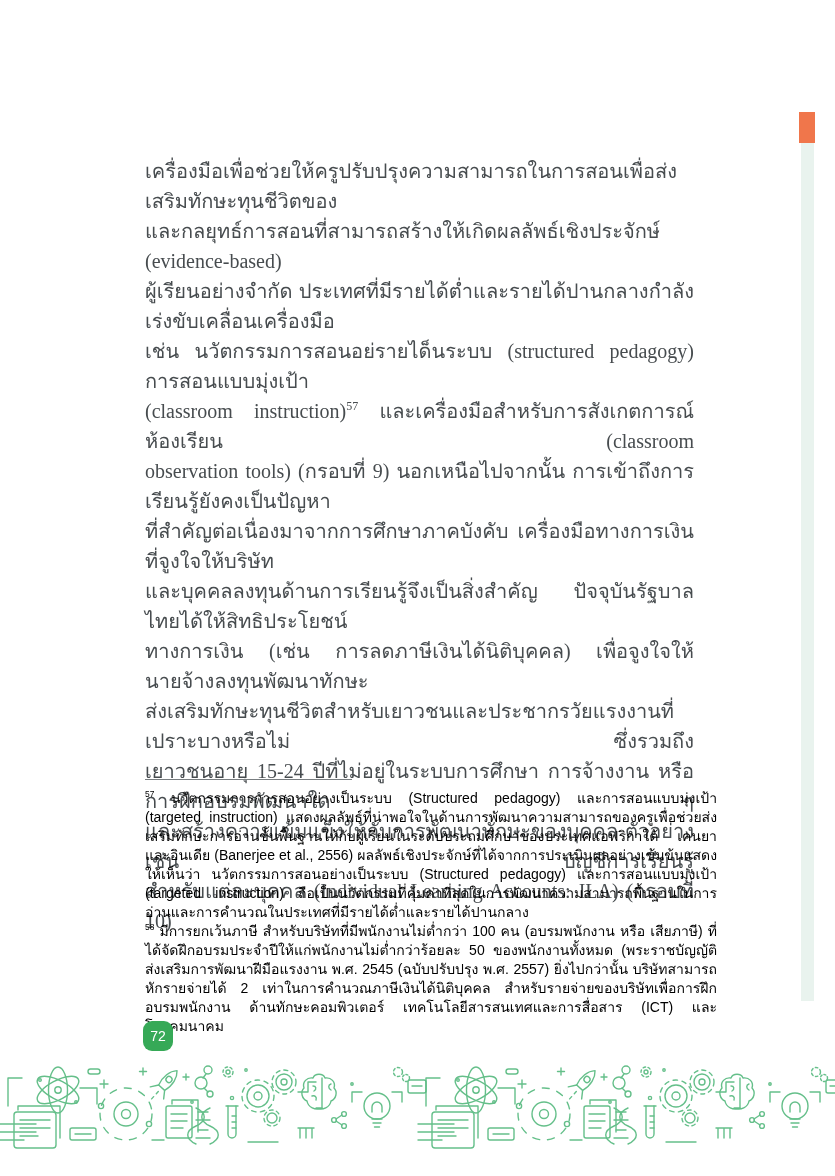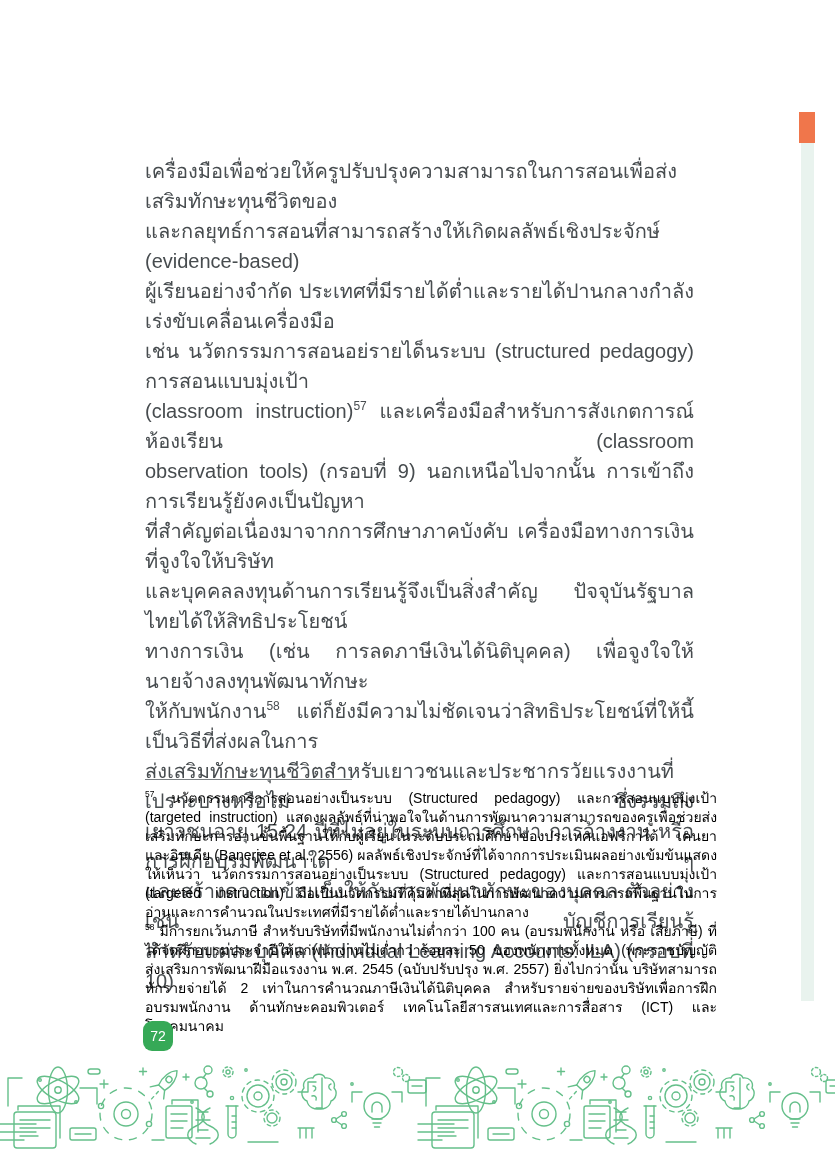--- a/index.html
+++ b/index.html
@@ -20,21 +20,21 @@
   .edge-tab{
     position:absolute;left:799px;top:112px;width:16px;height:31px;
     background:#f0764b;
   }
   
   .main-text{
     position:absolute;left:145px;top:156px;width:549px;
     font-size:20px;line-height:30px;
     color:#474c4f;
   }
-  .line{text-align:justify;}
+  .line{text-align:justify;font-family:Liberation Serif, serif;}
   .jl{text-align-last:justify;-moz-text-align-last:justify;}
   sup{font-size:60%;line-height:0;vertical-align:super;}
   
   .footnote-rule{
     position:absolute;left:145px;top:779px;width:207px;height:0;
     border-top:1.6px solid #787d80;
   }
   .footnotes{
     position:absolute;left:145px;top:789px;width:572px;
     font-size:14px;line-height:19px;
@@ -65,21 +65,20 @@
   <div class="main-text">
       <div class="line jl">เครื่องมือเพื่อช่วยให้ครูปรับปรุงความสามารถในการสอนเพื่อส่งเสริมทักษะทุนชีวิตของ</div>
       <div class="line jl">และกลยุทธ์การสอนที่สามารถสร้างให้เกิดผลลัพธ์เชิงประจักษ์ (evidence-based)</div>
       <div class="line jl">ผู้เรียนอย่างจำกัด ประเทศที่มีรายได้ต่ำและรายได้ปานกลางกำลังเร่งขับเคลื่อนเครื่องมือ</div>
       <div class="line jl">เช่น นวัตกรรมการสอนอย่รายได็นระบบ (structured pedagogy) การสอนแบบมุ่งเป้า</div>
       <div class="line jl"><span>(classroom instruction)</span><sup>57</sup><span> และเครื่องมือสำหรับการสังเกตการณ์ห้องเรียน (classroom</span></div>
       <div class="line jl">observation tools) (กรอบที่ 9) นอกเหนือไปจากนั้น การเข้าถึงการเรียนรู้ยังคงเป็นปัญหา</div>
       <div class="line jl">ที่สำคัญต่อเนื่องมาจากการศึกษาภาคบังคับ เครื่องมือทางการเงินที่จูงใจให้บริษัท</div>
       <div class="line jl">และบุคคลลงทุนด้านการเรียนรู้จึงเป็นสิ่งสำคัญ ปัจจุบันรัฐบาลไทยได้ให้สิทธิประโยชน์</div>
       <div class="line jl">ทางการเงิน (เช่น การลดภาษีเงินได้นิติบุคคล) เพื่อจูงใจให้นายจ้างลงทุนพัฒนาทักษะ</div>
-      <div class="line jl"><span>ให้กับพนักงาน</span><sup>58</sup><span> แต่ก็ยังมีความไม่ชัดเจนว่าสิทธิประโยชน์ที่ให้นี้ เป็นวิธีที่ส่งผลในการ</span></div>
       <div class="line jl">ส่งเสริมทักษะทุนชีวิตสำหรับเยาวชนและประชากรวัยแรงงานที่เปราะบางหรือไม่ ซึ่งรวมถึง</div>
       <div class="line jl">เยาวชนอายุ 15-24 ปีที่ไม่อยู่ในระบบการศึกษา การจ้างงาน หรือการฝึกอบรมพัฒนาใด ๆ</div>
       <div class="line jl">และสร้างความเข้มแข็งให้กับการพัฒนาทักษะของบุคคล ตัวอย่างเช่น บัญชีการเรียนรู้</div>
       <div class="line">สำหรับแต่ละบุคคล (Individual Learning Accounts: ILA) (กรอบที่ 10)</div>
     </div>
 
   <div class="footnote-rule"></div>
 
   <div class="footnotes">
       <div class="footnote"><sup>57</sup><span> นวัตกรรมการการสอนอย่างเป็นระบบ (Structured pedagogy) และการสอนแบบมุ่งเป้า (targeted instruction) แสดงผลลัพธ์ที่น่าพอใจในด้านการพัฒนาความสามารถของครูเพื่อช่วยส่งเสริมทักษะการอ่านขั้นพื้นฐานให้กับผู้เรียนในระดับประถมศึกษาของประเทศแอฟริกาใต้ เคนยา และอินเดีย (Banerjee et al., 2556) ผลลัพธ์เชิงประจักษ์ที่ได้จากการประเมินผลอย่างเข้มข้นแสดงให้เห็นว่า นวัตกรรมการสอนอย่างเป็นระบบ (Structured pedagogy) และการสอนแบบมุ่งเป้า (targeted instruction) ถือเป็นนวัตกรรมที่คุ้มค่าที่สุดในการพัฒนาความสามารถพื้นฐานในการอ่านและการคำนวณในประเทศที่มีรายได้ต่ำและรายได้ปานกลาง</span></div>

